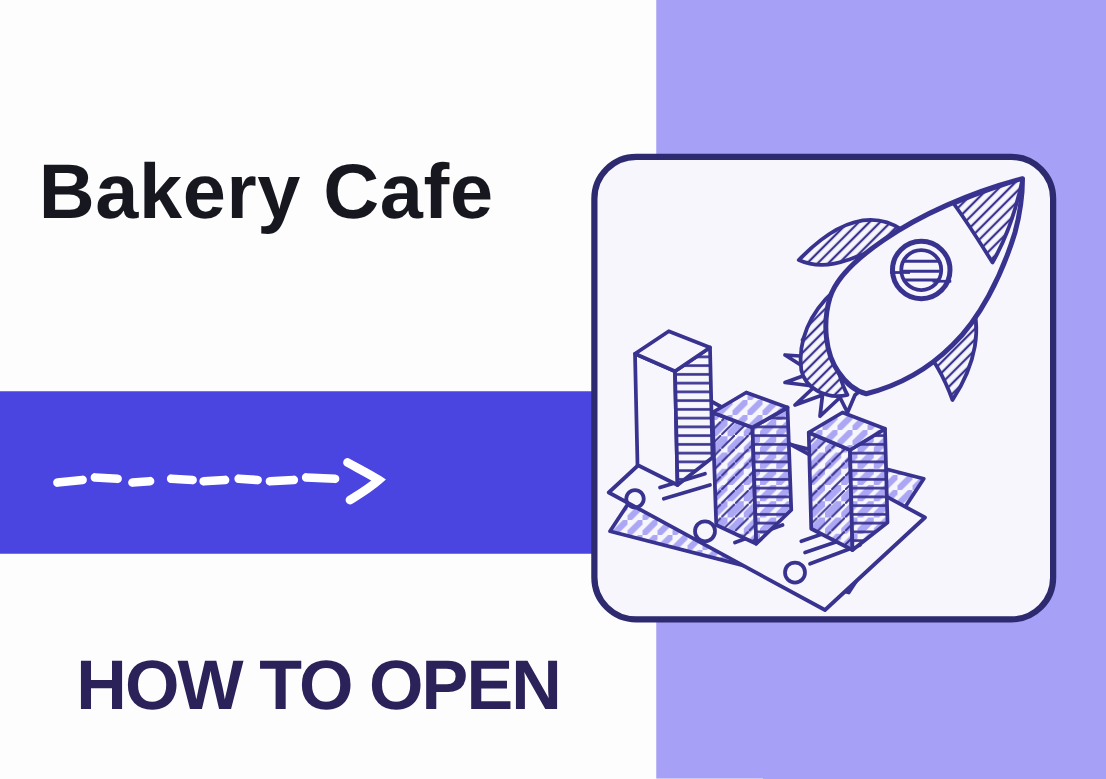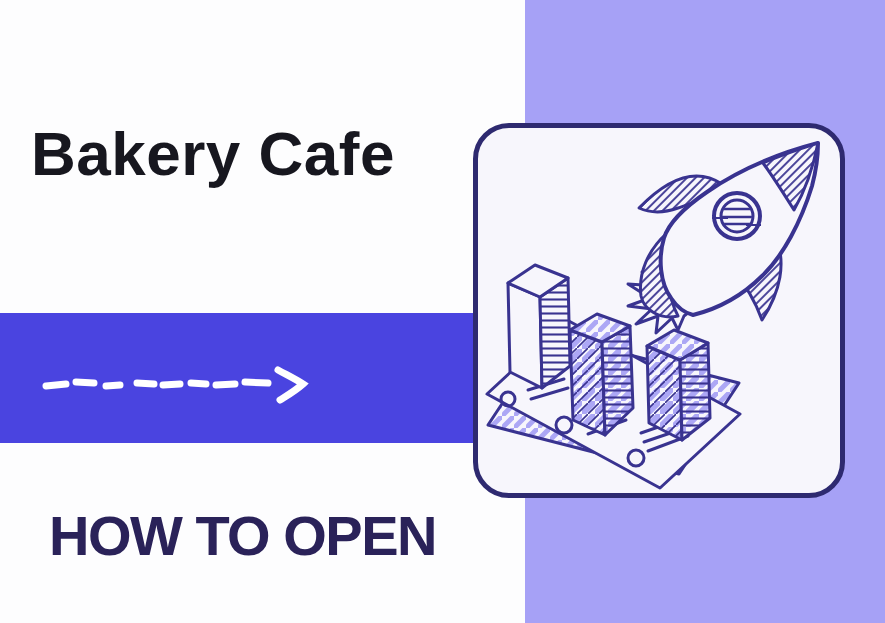--- a/index.html
+++ b/index.html
@@ -30,21 +30,21 @@
   }
   .arrow-svg{
     position:absolute;left:42px;top:50px;width:270px;height:42px;
   }
   .title{
     position:absolute;left:31px;top:120px;margin:0;
     font-size:62px;font-weight:700;letter-spacing:.5px;line-height:1.1;
     color:var(--title-text);white-space:nowrap;
   }
   .subtitle{
-    position:absolute;left:45px;top:501px;margin:4px;
+    position:absolute;left:45px;top:501px;margin:16px;
     font-size:56px;font-weight:700;letter-spacing:-1.5px;line-height:1.1;
     color:var(--subtitle-text);white-space:nowrap;
   }
   .card{
     position:absolute;left:473px;top:123px;width:362px;height:365px;
     background:var(--card-background);
     border:5px solid var(--outline-navy);
     border-radius:36px;
   }
   .card svg{position:absolute;left:0;top:0;width:362px;height:365px;border-radius:32px;}

